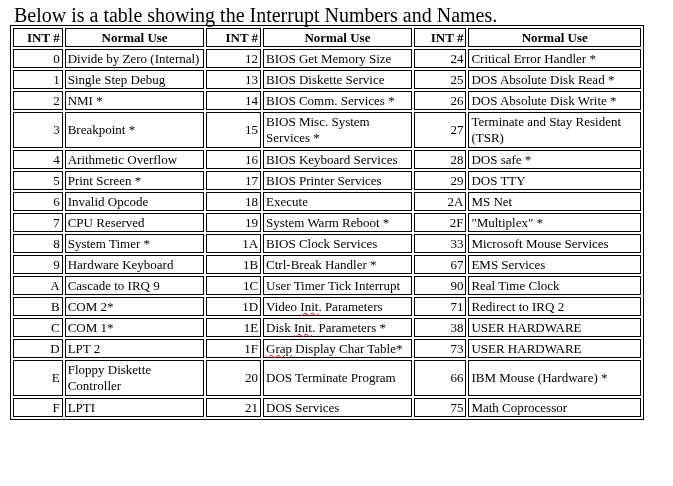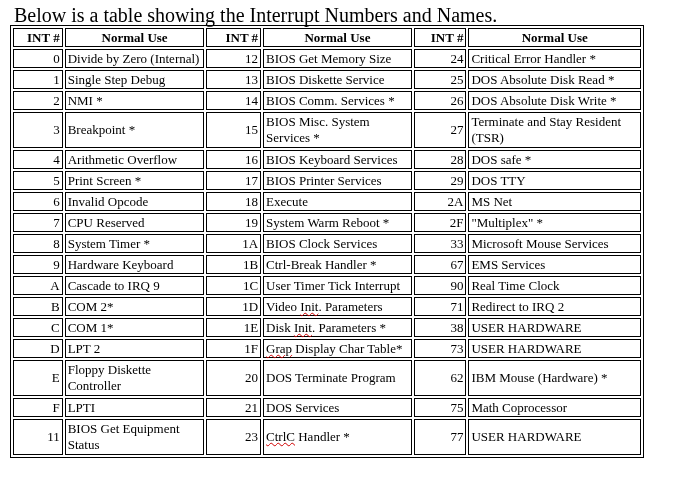--- a/index.html
+++ b/index.html
@@ -162,33 +162,25 @@
         <td class="num c3">1F</td>
         <td class="c4"><span class="squiggle">Grap</span> Display Char Table*</td>
         <td class="num c5">73</td>
         <td class="c6">USER HARDWARE</td>
       </tr>
       <tr class="tall">
         <td class="num c1">E</td>
         <td class="c2">Floppy Diskette Controller</td>
         <td class="num c3">20</td>
         <td class="c4">DOS Terminate Program</td>
-        <td class="num c5">62</td>
+        <td class="num c5">66</td>
         <td class="c6">IBM Mouse (Hardware) *</td>
       </tr>
       <tr>
         <td class="num c1">F</td>
         <td class="c2">LPTI</td>
         <td class="num c3">21</td>
         <td class="c4">DOS Services</td>
         <td class="num c5">75</td>
         <td class="c6">Math Coprocessor</td>
       </tr>
-      <tr class="tall">
-        <td class="num c1">11</td>
-        <td class="c2">BIOS Get Equipment Status</td>
-        <td class="num c3">23</td>
-        <td class="c4"><span class="squiggle">CtrlC</span> Handler *</td>
-        <td class="num c5">77</td>
-        <td class="c6">USER HARDWARE</td>
-      </tr>
     </tbody>
 </table>
 
 </body></html>

